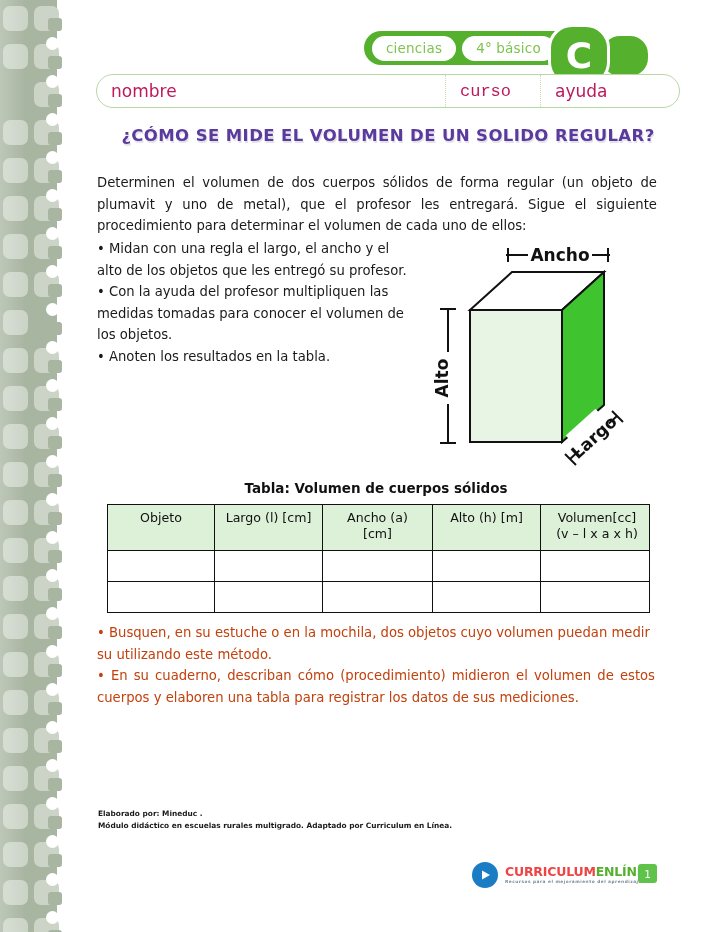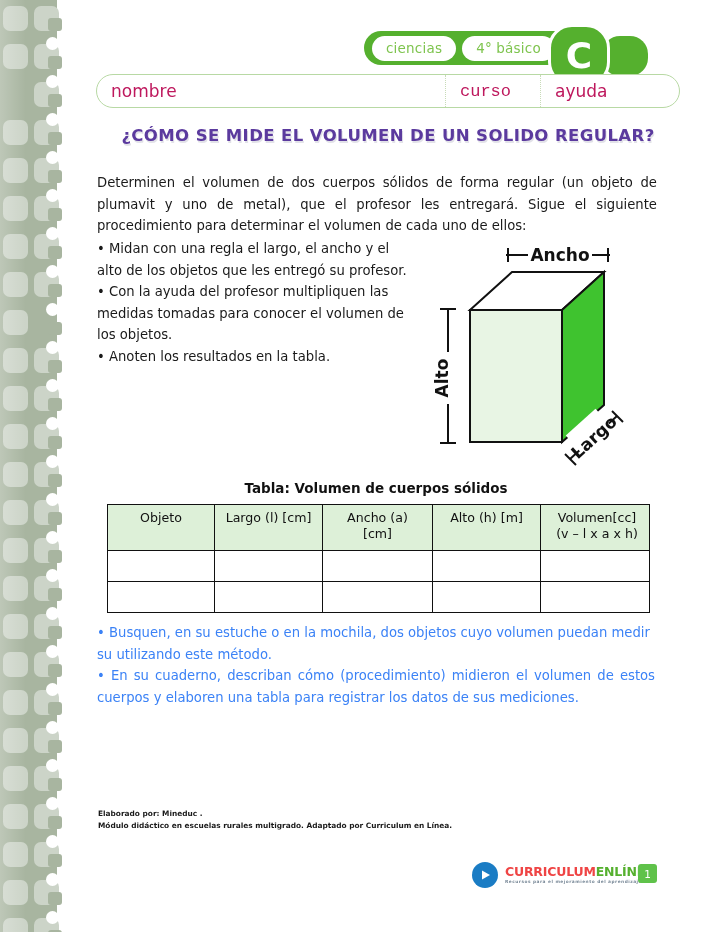--- a/index.html
+++ b/index.html
@@ -212,21 +212,21 @@
   .th-alto   { width: 108px; }
   .th-vol    { width: 109px; text-align: left; padding-left: 8px !important; }
 
   
   .closing {
     position: absolute;
     left: 97px; top: 622px;
     width: 558px;
     font-size: 13.2px;
     line-height: 21.5px;
-    color: #3b82f6;
+    color: #c2410c;
   }
   .closing .just { text-align: justify; }
 
   
   .credits {
     position: absolute;
     left: 98px; top: 808px;
     width: 450px;
     font-size: 7.4px;
     line-height: 11.5px;

